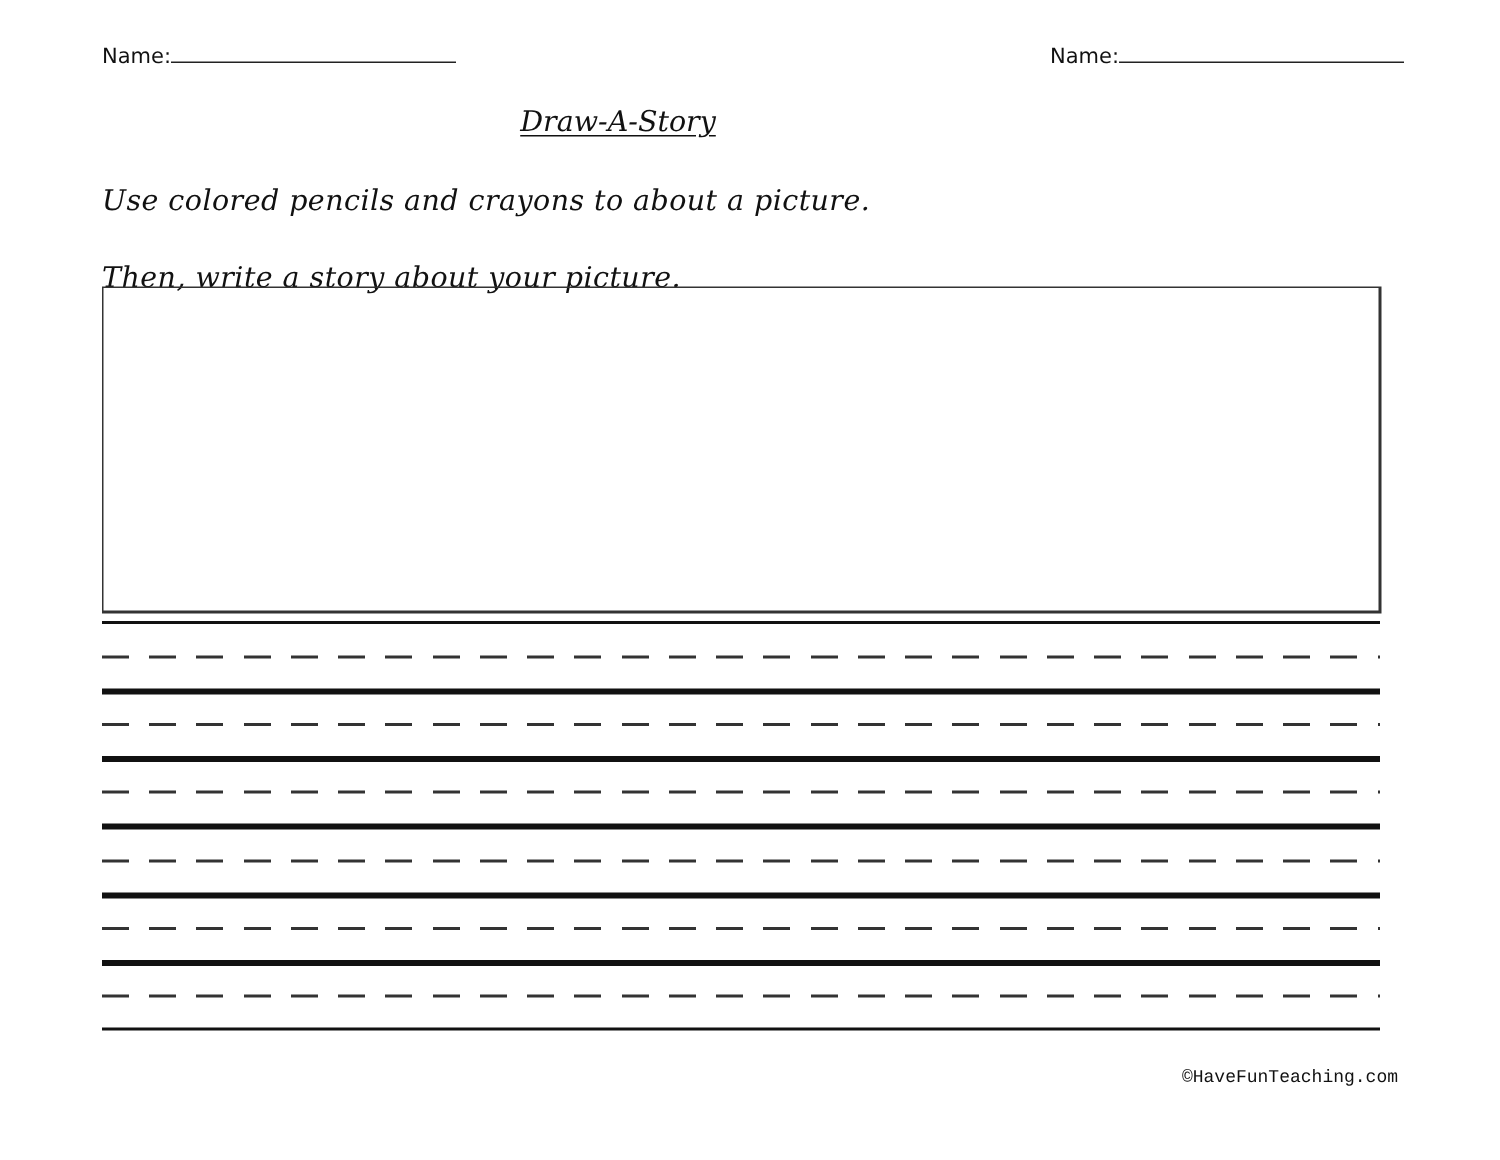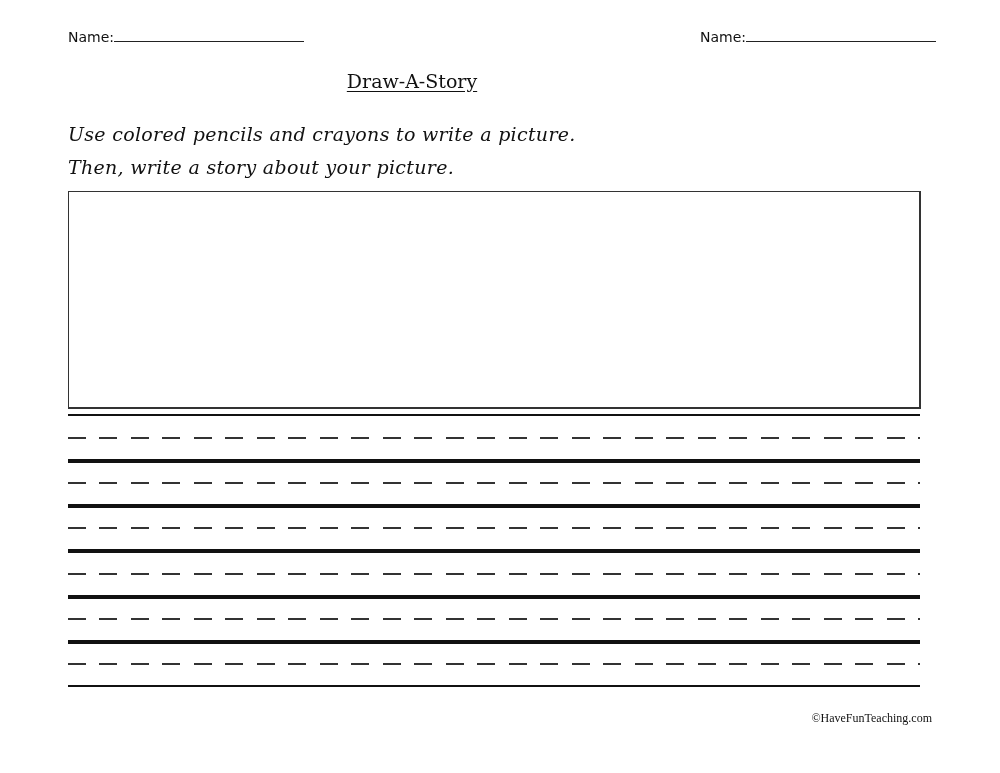--- a/index.html
+++ b/index.html
@@ -3,47 +3,47 @@
   <meta charset="utf-8">
   <style>
     html, body { margin: 0; padding: 0; background: #ffffff; }
     body { width: 1000px; height: 773px; position: relative; overflow: hidden; font-family: "DejaVu Sans", sans-serif; color: #111; }
     .hdr { position: absolute; top: 29px; font-size: 14px; font-family: "DejaVu Sans", sans-serif; }
     .name-field { left: 68px; }
     .date-field { left: 700px; }
     .blank { display: inline-block; border-bottom: 1.5px solid #222; vertical-align: baseline; height: 12px; }
     .name-field .blank { width: 190px; }
     .date-field .blank { width: 190px; }
-    .title { position: absolute; top: 70px; left: 0; width: 824px; text-align: center; font-family: "DejaVu Serif", serif; font-size: 19px; }
+    .title { position: absolute; top: 70px; left: 0; width: 824px; text-align: center; font-family: "DejaVu Serif", serif; font-style: italic; font-size: 19px; }
     .title span { text-decoration: underline; text-underline-offset: 3px; }
     .instr { position: absolute; left: 68px; font-family: "DejaVu Serif", serif; font-style: italic; font-size: 19px; letter-spacing: 0.3px; }
     .instr1 { top: 123px; }
-    .instr2 { top: 156px; }
+    .instr2 { top: 174px; }
     .drawbox { position: absolute; left: 68px; top: 191px; width: 850px; height: 215px; border: 1.5px solid #333; border-right-width: 2px; border-bottom-width: 2px; }
     .rule { position: absolute; left: 68px; width: 852px; background: #111; }
     .solid-thin { height: 2px; }
     .solid-thick { height: 4px; }
     .dashed { height: 2px; background: repeating-linear-gradient(to right, #333 0px, #333 18px, transparent 18px, transparent 31.5px); }
-    .footer { position: absolute; right: 68px; top: 711px; font-size: 12px; font-family: Liberation Serif, serif; }
+    .footer { position: absolute; right: 68px; top: 711px; font-size: 12px; font-family: Liberation Mono, monospace; }
   </style>
 </head>
 <body>
 
 <div class="hdr name-field">
   <span>Name:</span><span class="blank"></span>
 </div>
 <div class="hdr date-field">
   <span>Name:</span><span class="blank"></span>
 </div>
 
 <div class="title">
   <span>Draw-A-Story</span>
 </div>
 
-<div class="instr instr1">Use colored pencils and crayons to write a picture.</div>
+<div class="instr instr1">Use colored pencils and crayons to about a picture.</div>
 <div class="instr instr2">Then, write a story about your picture.</div>
 
 <div class="drawbox"></div>
 
 <div>
   <div class="rule solid-thin" style="top:414px;"></div>
   <div class="rule dashed" style="top:437px;"></div>
   <div class="rule solid-thick" style="top:459px;"></div>
   <div class="rule dashed" style="top:482px;"></div>
   <div class="rule solid-thick" style="top:504px;"></div>

